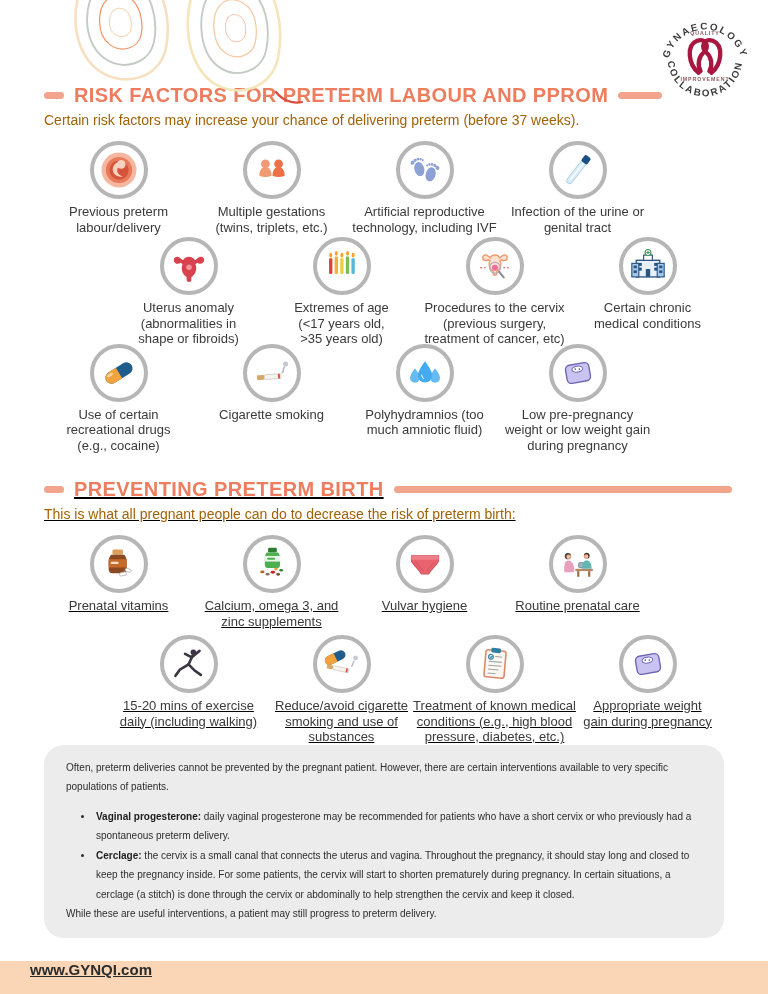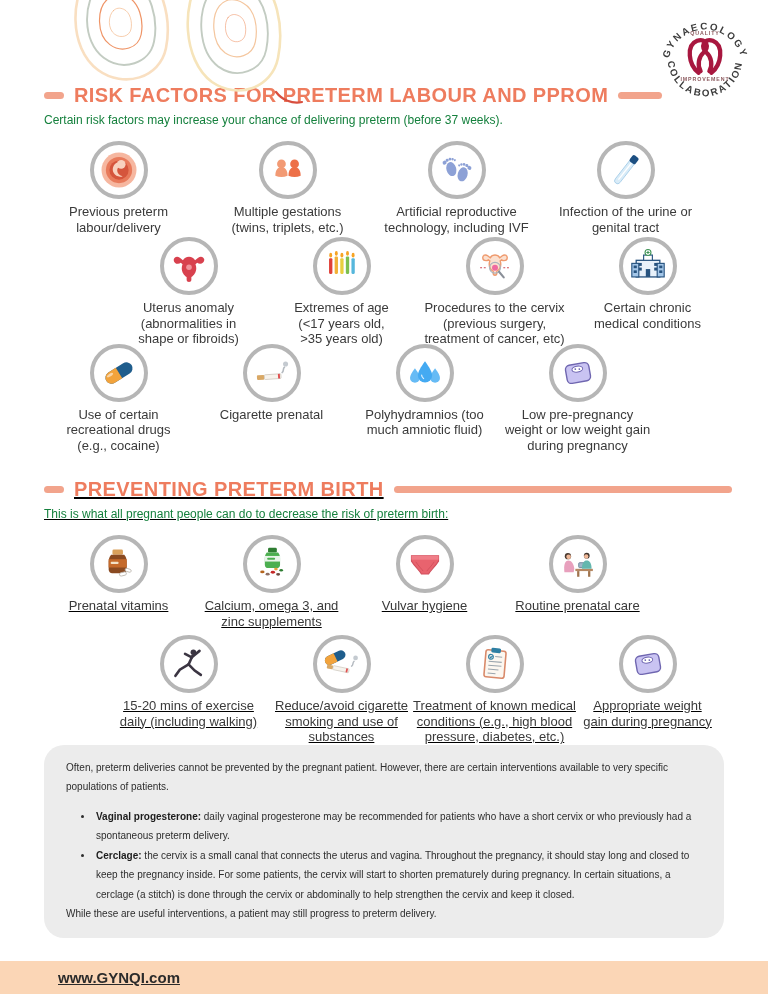--- a/index.html
+++ b/index.html
@@ -15,46 +15,46 @@
   
   .sec-0{margin-top:84px;}
   .sec-1{margin-top:25px;text-decoration:underline;}
   .sec-header{display:flex;align-items:center;gap:10px;margin-left:44px;}
   .sec-0 .sec-header{margin-right:106px;}
   .sec-1 .sec-header{margin-right:36px;}
   .hdash{width:20px;height:7px;border-radius:4px;background:var(--accent-light,#f2a48c);flex:0 0 auto;}
   .hline{flex:1;height:7px;border-radius:4px;background:var(--accent-light,#f2a48c);}
   .sec-title{margin:0;font-size:20px;font-weight:800;letter-spacing:.4px;line-height:22px;
              color:var(--accent,#ee7c5e);white-space:nowrap;}
-  .sec-intro{margin:4px 44px 0;font-size:12px;line-height:20px;color:#15803d;}
+  .sec-intro{margin:4px 44px 0;font-size:14px;line-height:20px;color:#a16207;}
   
   .grid-row{display:flex;padding-left:42px;}
   .grid-row.offset{padding-left:112px;}
-  .sec-0 .grid-row:nth-child(1){margin-top:11px;gap:16px;}
+  .sec-0 .grid-row:nth-child(1){margin-top:11px;}
   .sec-0 .grid-row:nth-child(2){margin-top:2px;}
   .sec-0 .grid-row:nth-child(3){margin-top:-3px;}
   .sec-1 .grid-row:nth-child(1){margin-top:11px;}
   .sec-1 .grid-row:nth-child(2){margin-top:6px;}
   .gitem{flex:0 0 153px;width:153px;display:flex;flex-direction:column;align-items:center;}
   .gcircle{width:58px;height:58px;box-sizing:border-box;border:4px solid var(--circle-border,#b6b6b6);
            border-radius:50%;background:#fff;display:flex;align-items:center;justify-content:center;}
   .gcircle svg{width:42px;height:42px;display:block;}
   .gcap{margin-top:5px;font-size:13px;line-height:15.5px;color:#3a3a3a;text-align:center;
         white-space:pre-line;width:max-content;max-width:205px;}
   
   .infobox{margin:0 44px 0;background:var(--box-bg,#ececec);border-radius:20px;
            padding:13px 22px 14px;font-size:10px;line-height:19.5px;color:#2d2d2d;}
   .infobox p{margin:0;}
   .infobox ul{margin:10px 0 0;padding-left:28px;}
   .infobox li{margin:0;padding-left:2px;}
   .infobox .closing{}
   .blead{font-weight:700;color:#1d1d1d;}
   
   .footer{position:absolute;left:0;right:0;bottom:0;height:33px;background:var(--footer-band,#fbd6b6);
-          display:flex;align-items:center;z-index:5;padding-left:28px;}
+          display:flex;z-index:5;}
   .flink{margin-left:30px;font-size:15px;font-weight:700;color:#2b2b2b;text-decoration:underline;}
 </style>
 </head>
 <body>
 
 <div class="page">
 
   <svg class="contours" viewBox="0 0 280 125" fill="none">
     <g stroke-width="2.6" stroke-linecap="round">
       <path stroke="#f9dfc1" d="M 52,-28 C 30,-8 28,48 58,70 C 84,89 120,78 126,48 C 132,18 122,-22 96,-34 C 78,-42 64,-40 52,-28 Z"></path>
@@ -266,21 +266,21 @@
                 <svg viewBox="0 0 48 48">
                   <g transform="rotate(-4 24 24)">
                     <rect x="6.5" y="25.5" width="8.5" height="5.4" rx="1.2" fill="#d9a865"></rect>
                     <rect x="15" y="25.5" width="19" height="5.4" rx="1" fill="#f7f3ed" stroke="#c9c2b8" stroke-width="0.8"></rect>
                     <rect x="30.6" y="25.5" width="2.2" height="5.4" fill="#e05050"></rect>
                   </g>
                   <path d="M35.5,23.5 c2.6,-1.8 0.4,-4.2 2.8,-6.2" fill="none" stroke="#b4bac0" stroke-width="1.8" stroke-linecap="round"></path>
                   <circle cx="39.5" cy="13.8" r="2.9" fill="#c4cad0"></circle>
                 </svg>
               </div>
-    <div class="gcap">Cigarette prenatal</div>
+    <div class="gcap">Cigarette smoking</div>
   </div>
 
   <div class="gitem">
     <div class="gcircle">
                 <svg viewBox="0 0 48 48">
                   <path transform="translate(12.5 27)" fill="#66bbf5" d="M0,-8.5 C3.6,-3.4 5.6,-0.2 5.6,2.6 A5.6,5.6 0 1 1 -5.6,2.6 C-5.6,-0.2 -3.6,-3.4 0,-8.5 Z"></path>
                   <path transform="translate(35.5 27)" fill="#66bbf5" d="M0,-8.5 C3.6,-3.4 5.6,-0.2 5.6,2.6 A5.6,5.6 0 1 1 -5.6,2.6 C-5.6,-0.2 -3.6,-3.4 0,-8.5 Z"></path>
                   <path transform="translate(24 23) scale(1.45)" fill="#44aaf2" d="M0,-8.5 C3.6,-3.4 5.6,-0.2 5.6,2.6 A5.6,5.6 0 1 1 -5.6,2.6 C-5.6,-0.2 -3.6,-3.4 0,-8.5 Z"></path>
                   <path d="M20.2,26.5 a5,5 0 0 0 2.2,3.8" fill="none" stroke="#dff0fd" stroke-width="1.4" stroke-linecap="round"></path>
                 </svg>

